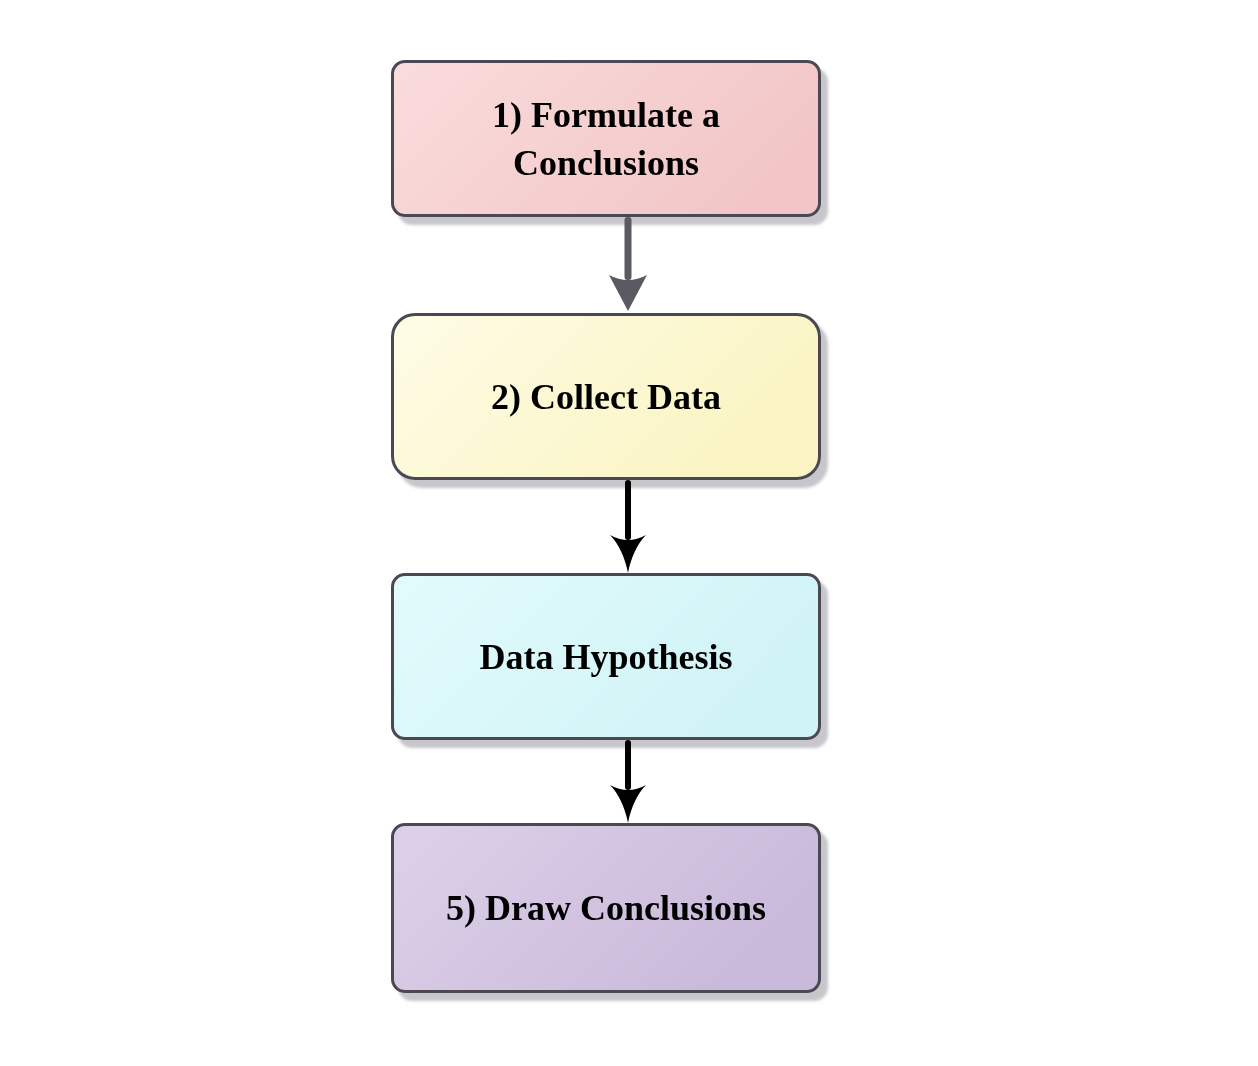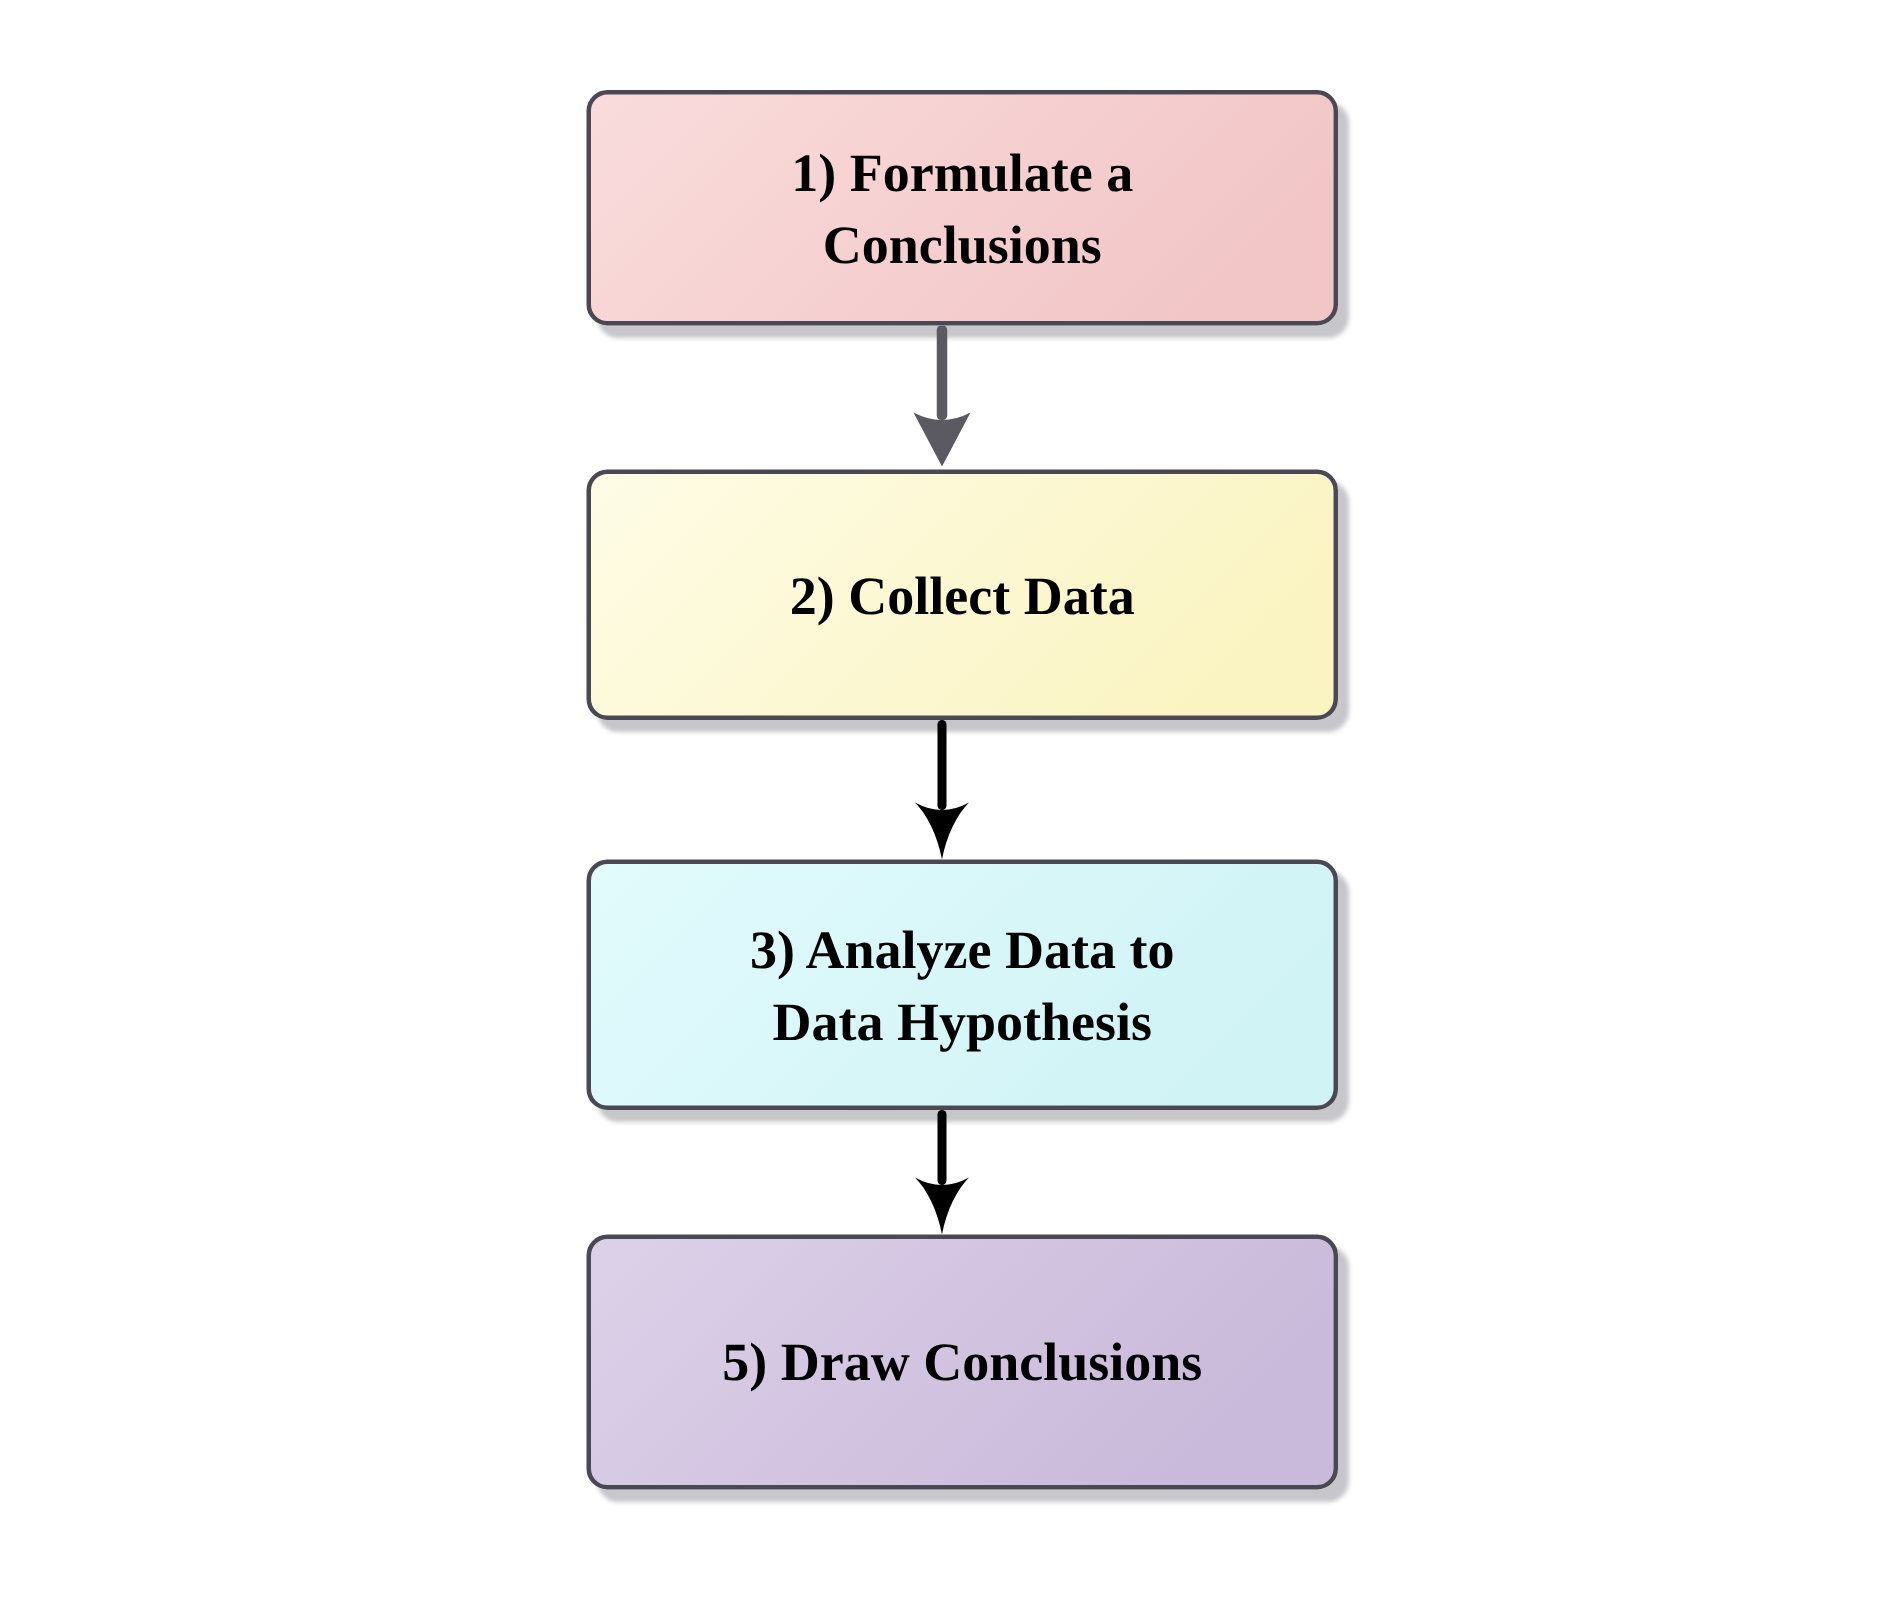--- a/index.html
+++ b/index.html
@@ -11,21 +11,21 @@
     position: relative;
     width: 1258px;
     height: 1066px;
     background: #ffffff;
     overflow: hidden;
     font-family: "Liberation Serif", "DejaVu Serif", serif;
   }
   .node {
     position: absolute;
     left: 391px;
-    width: 501px;
+    width: 430px;
     box-sizing: border-box;
     border: 3.5px solid #4a4853;
     border-radius: 14px;
     box-shadow: 7px 8px 3px rgba(130, 130, 140, 0.45);
     display: flex;
     align-items: center;
     justify-content: center;
     text-align: center;
   }
   .node-text {
@@ -53,34 +53,33 @@
       <span class="line">1) Formulate a</span>
       <span class="line">Conclusions</span>
     </div>
   </div>
 
   <svg class="arrow" style="left: 608px; top: 217px;" width="40" height="94" viewBox="0 0 40 94">
     <rect class="shaft" x="16.5" y="0" width="7" height="63" rx="3" fill="#5b5961"></rect>
     <path class="head" d="M 1 58 Q 20 68 39 58 L 20 94 Z" fill="#5b5961"></path>
   </svg>
 
-  <div class="node" style="top: 313px; height: 167px; background: linear-gradient(135deg, rgb(254, 252, 230) 0%, rgb(250, 244, 194) 85%); border-color: rgb(74, 72, 83); color: rgb(0, 0, 0);">
+  <div class="node" style="top: 313px; height: 167px; background: linear-gradient(135deg, rgb(254, 252, 230) 0%, rgb(250, 244, 194) 85%); border-color: rgb(74, 72, 83); color: rgb(0, 0, 0); border-radius: 24px;">
     <div class="node-text">
       <span class="line">2) Collect Data</span>
     </div>
   </div>
 
   <svg class="arrow" style="left: 608px; top: 480px;" width="40" height="93" viewBox="0 0 40 93">
     <rect class="shaft" x="17" y="0" width="6" height="60" rx="3" fill="#000000"></rect>
     <path class="head" d="M 20 93 C 17 77 10 63 2 55 Q 20 65 38 55 C 30 63 23 77 20 93 Z" fill="#000000"></path>
   </svg>
 
   <div class="node" style="top: 573px; height: 167px; background: linear-gradient(135deg, rgb(226, 251, 252) 0%, rgb(208, 243, 246) 85%); border-color: rgb(74, 72, 83); color: rgb(0, 0, 0);">
     <div class="node-text">
-      <span class="line">3) Analyze Data to</span>
       <span class="line">Data Hypothesis</span>
     </div>
   </div>
 
   <svg class="arrow" style="left: 608px; top: 740px;" width="40" height="83" viewBox="0 0 40 83">
     <rect class="shaft" x="17" y="0" width="6" height="50" rx="3" fill="#000000"></rect>
     <path class="head" d="M 20 83 C 17 67 10 53 2 45 Q 20 55 38 45 C 30 53 23 67 20 83 Z" fill="#000000"></path>
   </svg>
 
   <div class="node" style="top: 823px; height: 170px; background: linear-gradient(135deg, rgb(221, 209, 233) 0%, rgb(201, 185, 218) 85%); border-color: rgb(74, 72, 83); color: rgb(0, 0, 0);">

